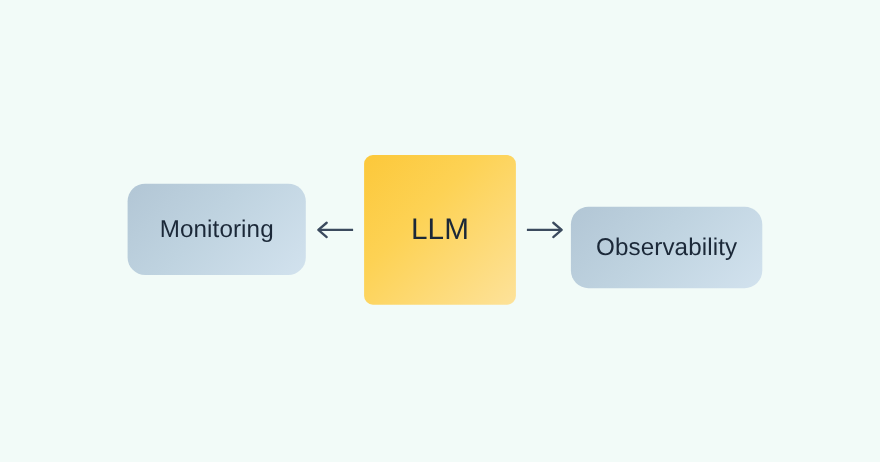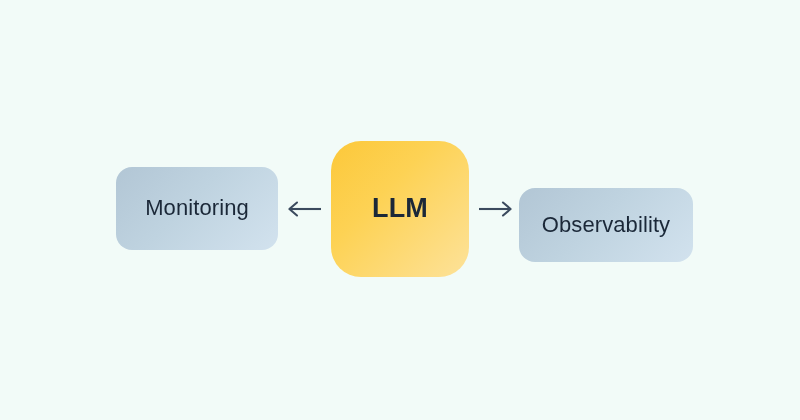--- a/index.html
+++ b/index.html
@@ -43,24 +43,24 @@
     background: linear-gradient(135deg, #b2c6d5 0%, #bfd3e0 45%, #d2e2ee 100%);
     border-radius: 16px;
     color: #1b2838;
     font-size: 22px;
     font-weight: 400;
   }
 
   
   .node-center {
     background: linear-gradient(135deg, #fcc83a 0%, #fdd254 38%, #fde29a 100%);
-    border-radius: 30px;
+    border-radius: 8px;
     color: #1b2838;
     font-size: 27px;
-    font-weight: 700;
+    font-weight: 400;
   }
 
   #node-monitoring {
     left: 116px;
     top: 167px;
     width: 162px;
     height: 83px;
   }
 
   #node-llm {

